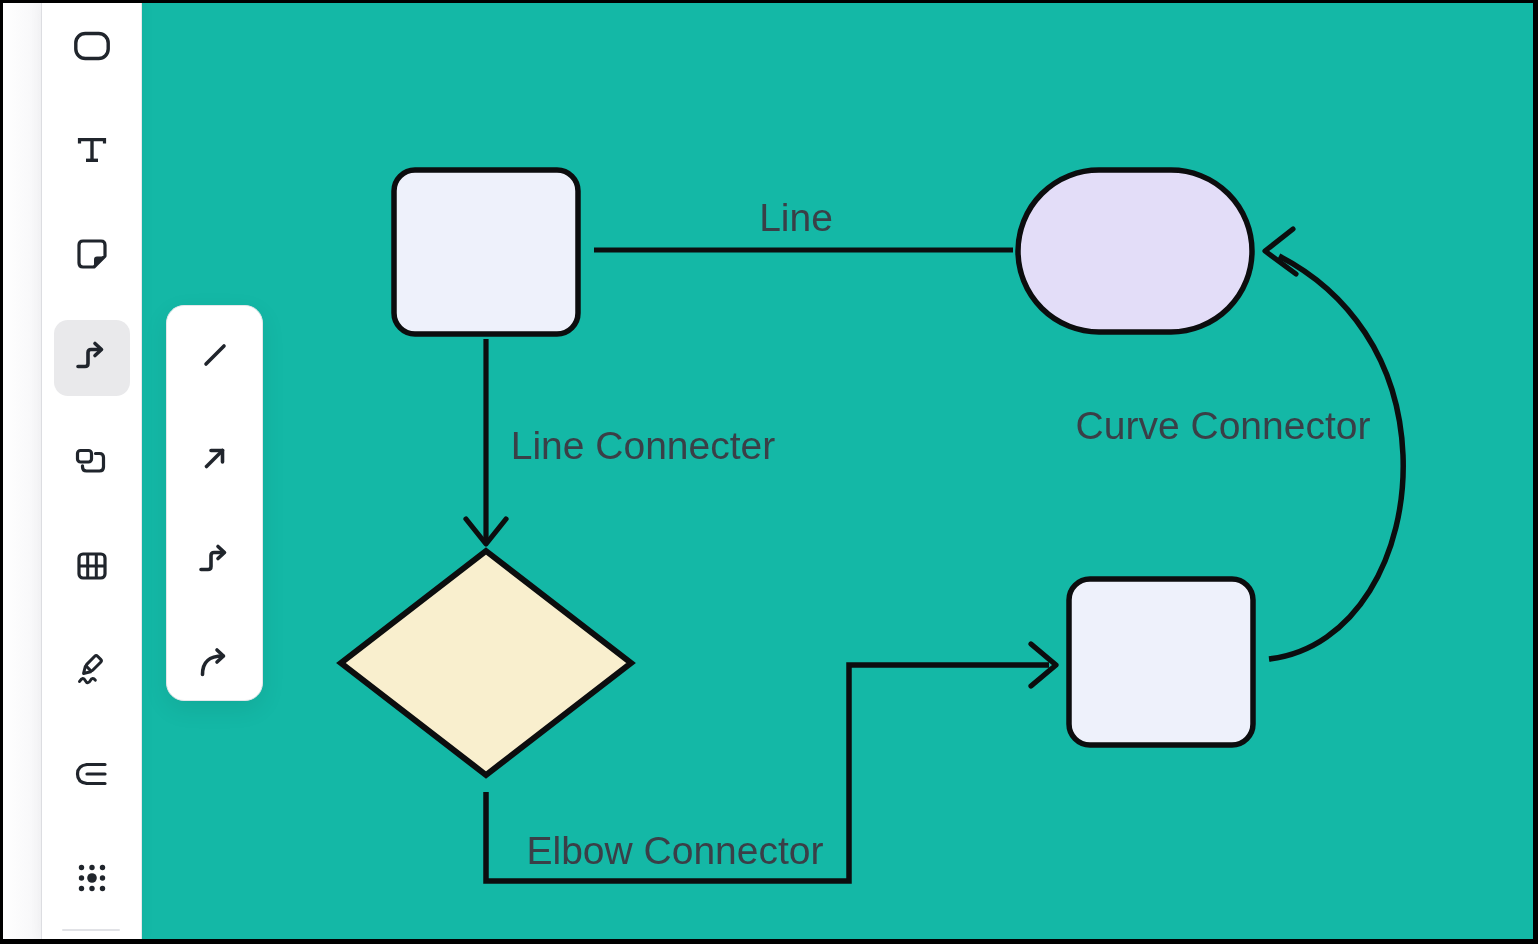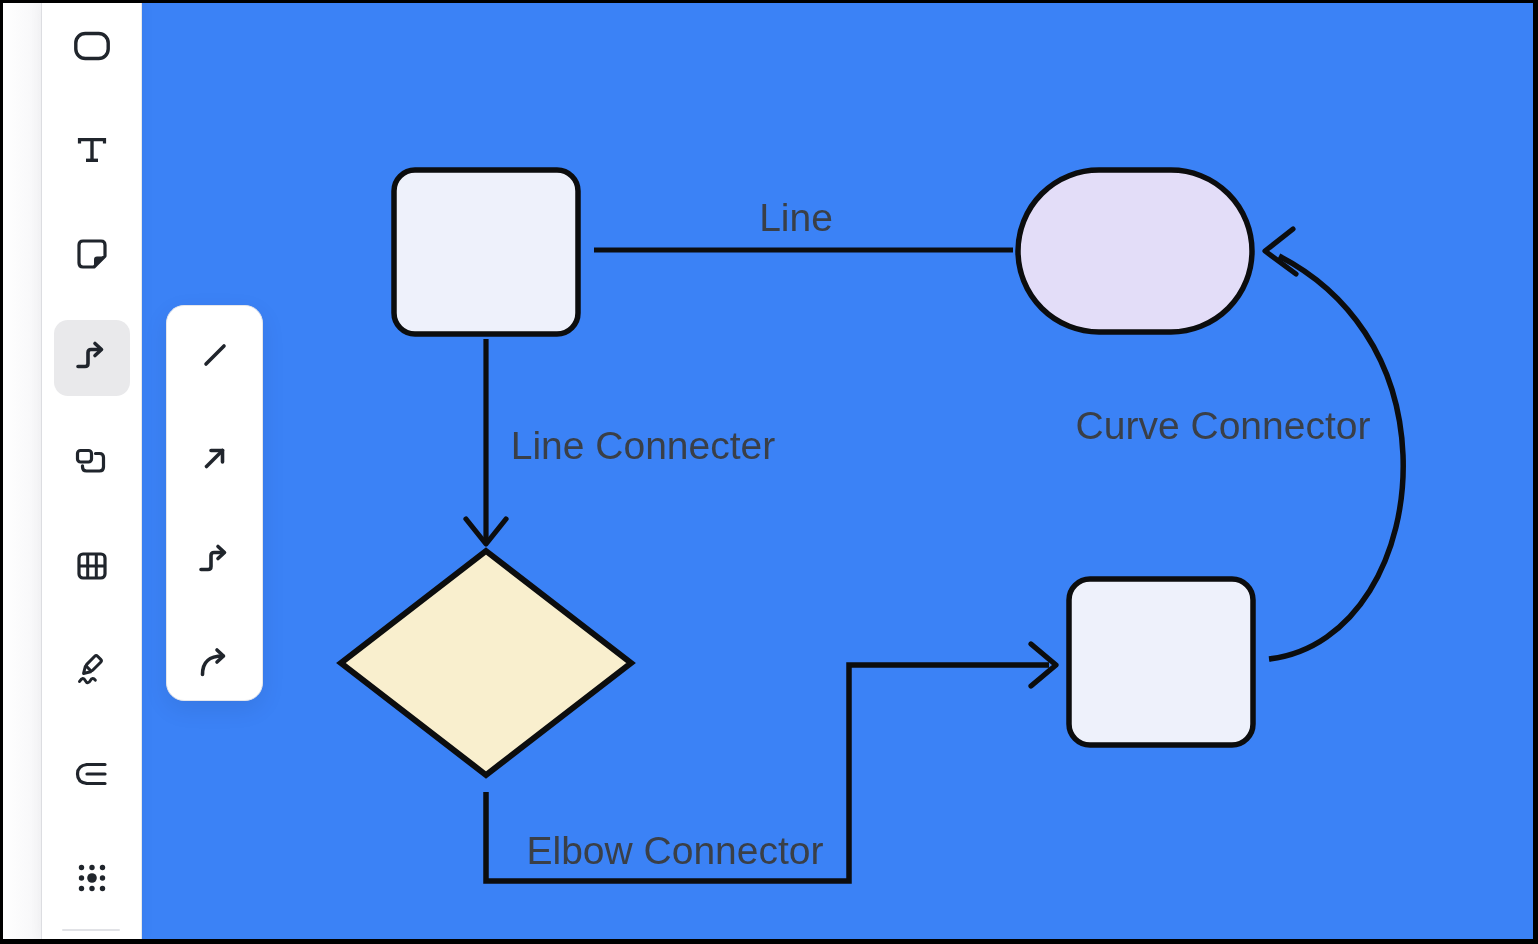--- a/index.html
+++ b/index.html
@@ -1,19 +1,19 @@
 <!DOCTYPE html>
 <html><head>
 <meta charset="utf-8">
 <style>
   html,body{margin:0;padding:0;background:#ffffff;font-family:"Liberation Sans",sans-serif;}
   .window{
     position:relative;width:1538px;height:944px;box-sizing:border-box;
     border:3px solid #000;border-right-width:5px;border-bottom-width:5px;
-    background:#3b82f6;overflow:hidden;
+    background:#14b8a6;overflow:hidden;
   }
   
   .gutter{
     position:absolute;left:0;top:0;bottom:0;width:38px;
     background:linear-gradient(to right,#ffffff,#f6f6f8);
     border-right:1px solid #e2e3e7;
   }
   
   .toolbar{
     position:absolute;left:39px;top:0;bottom:0;width:100px;background:#ffffff;

